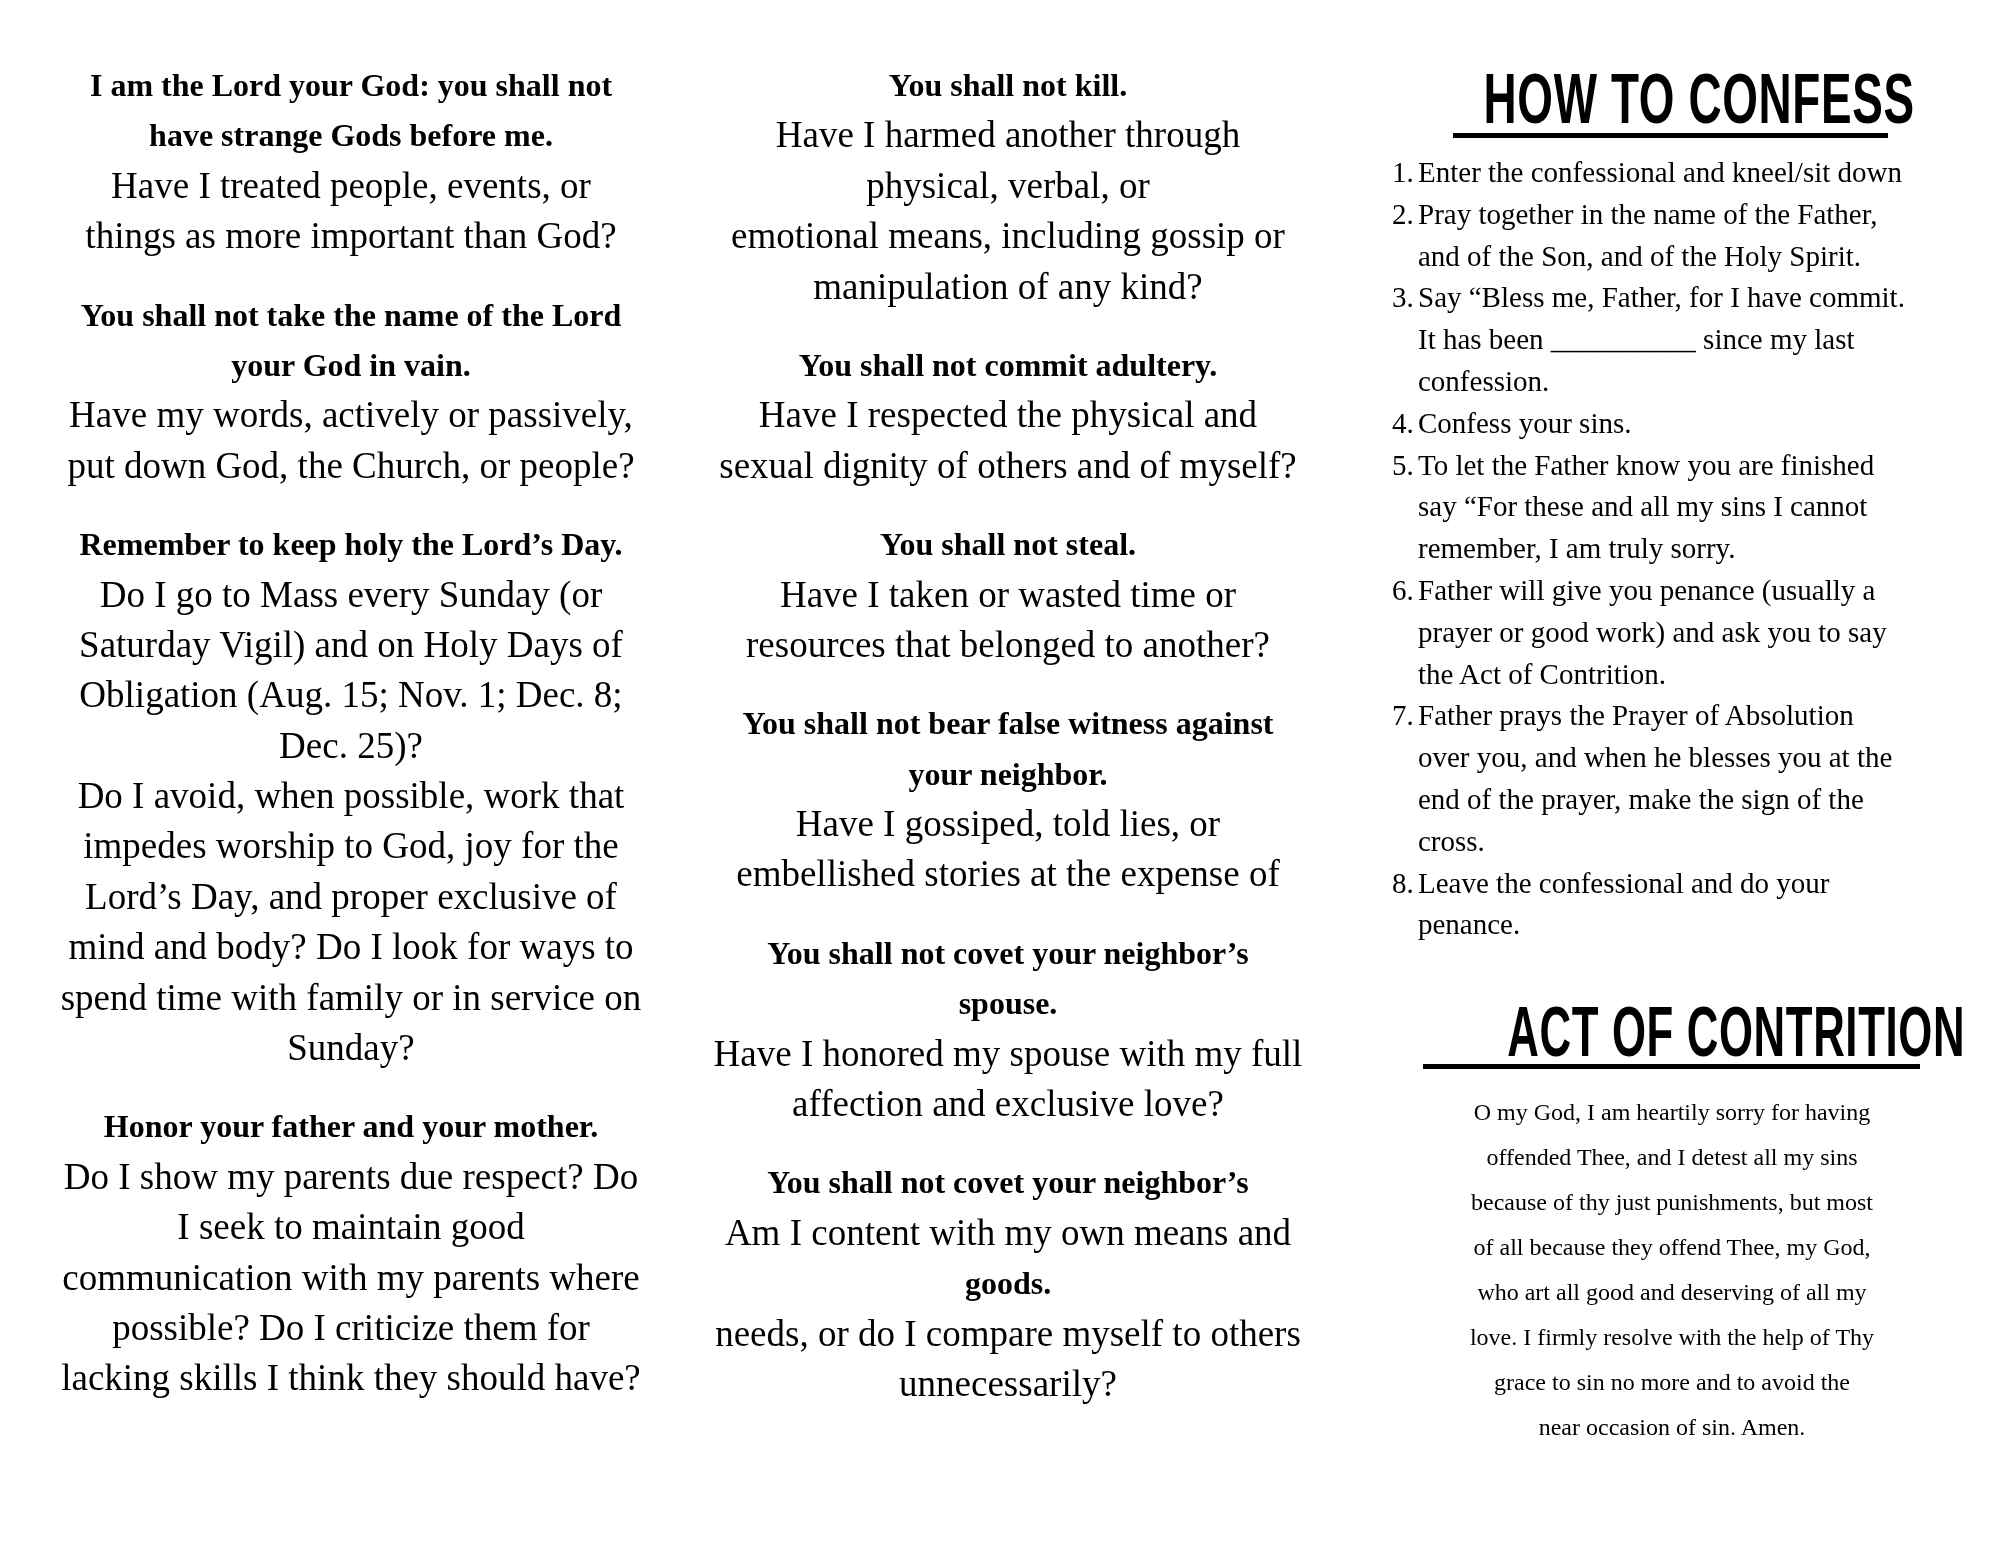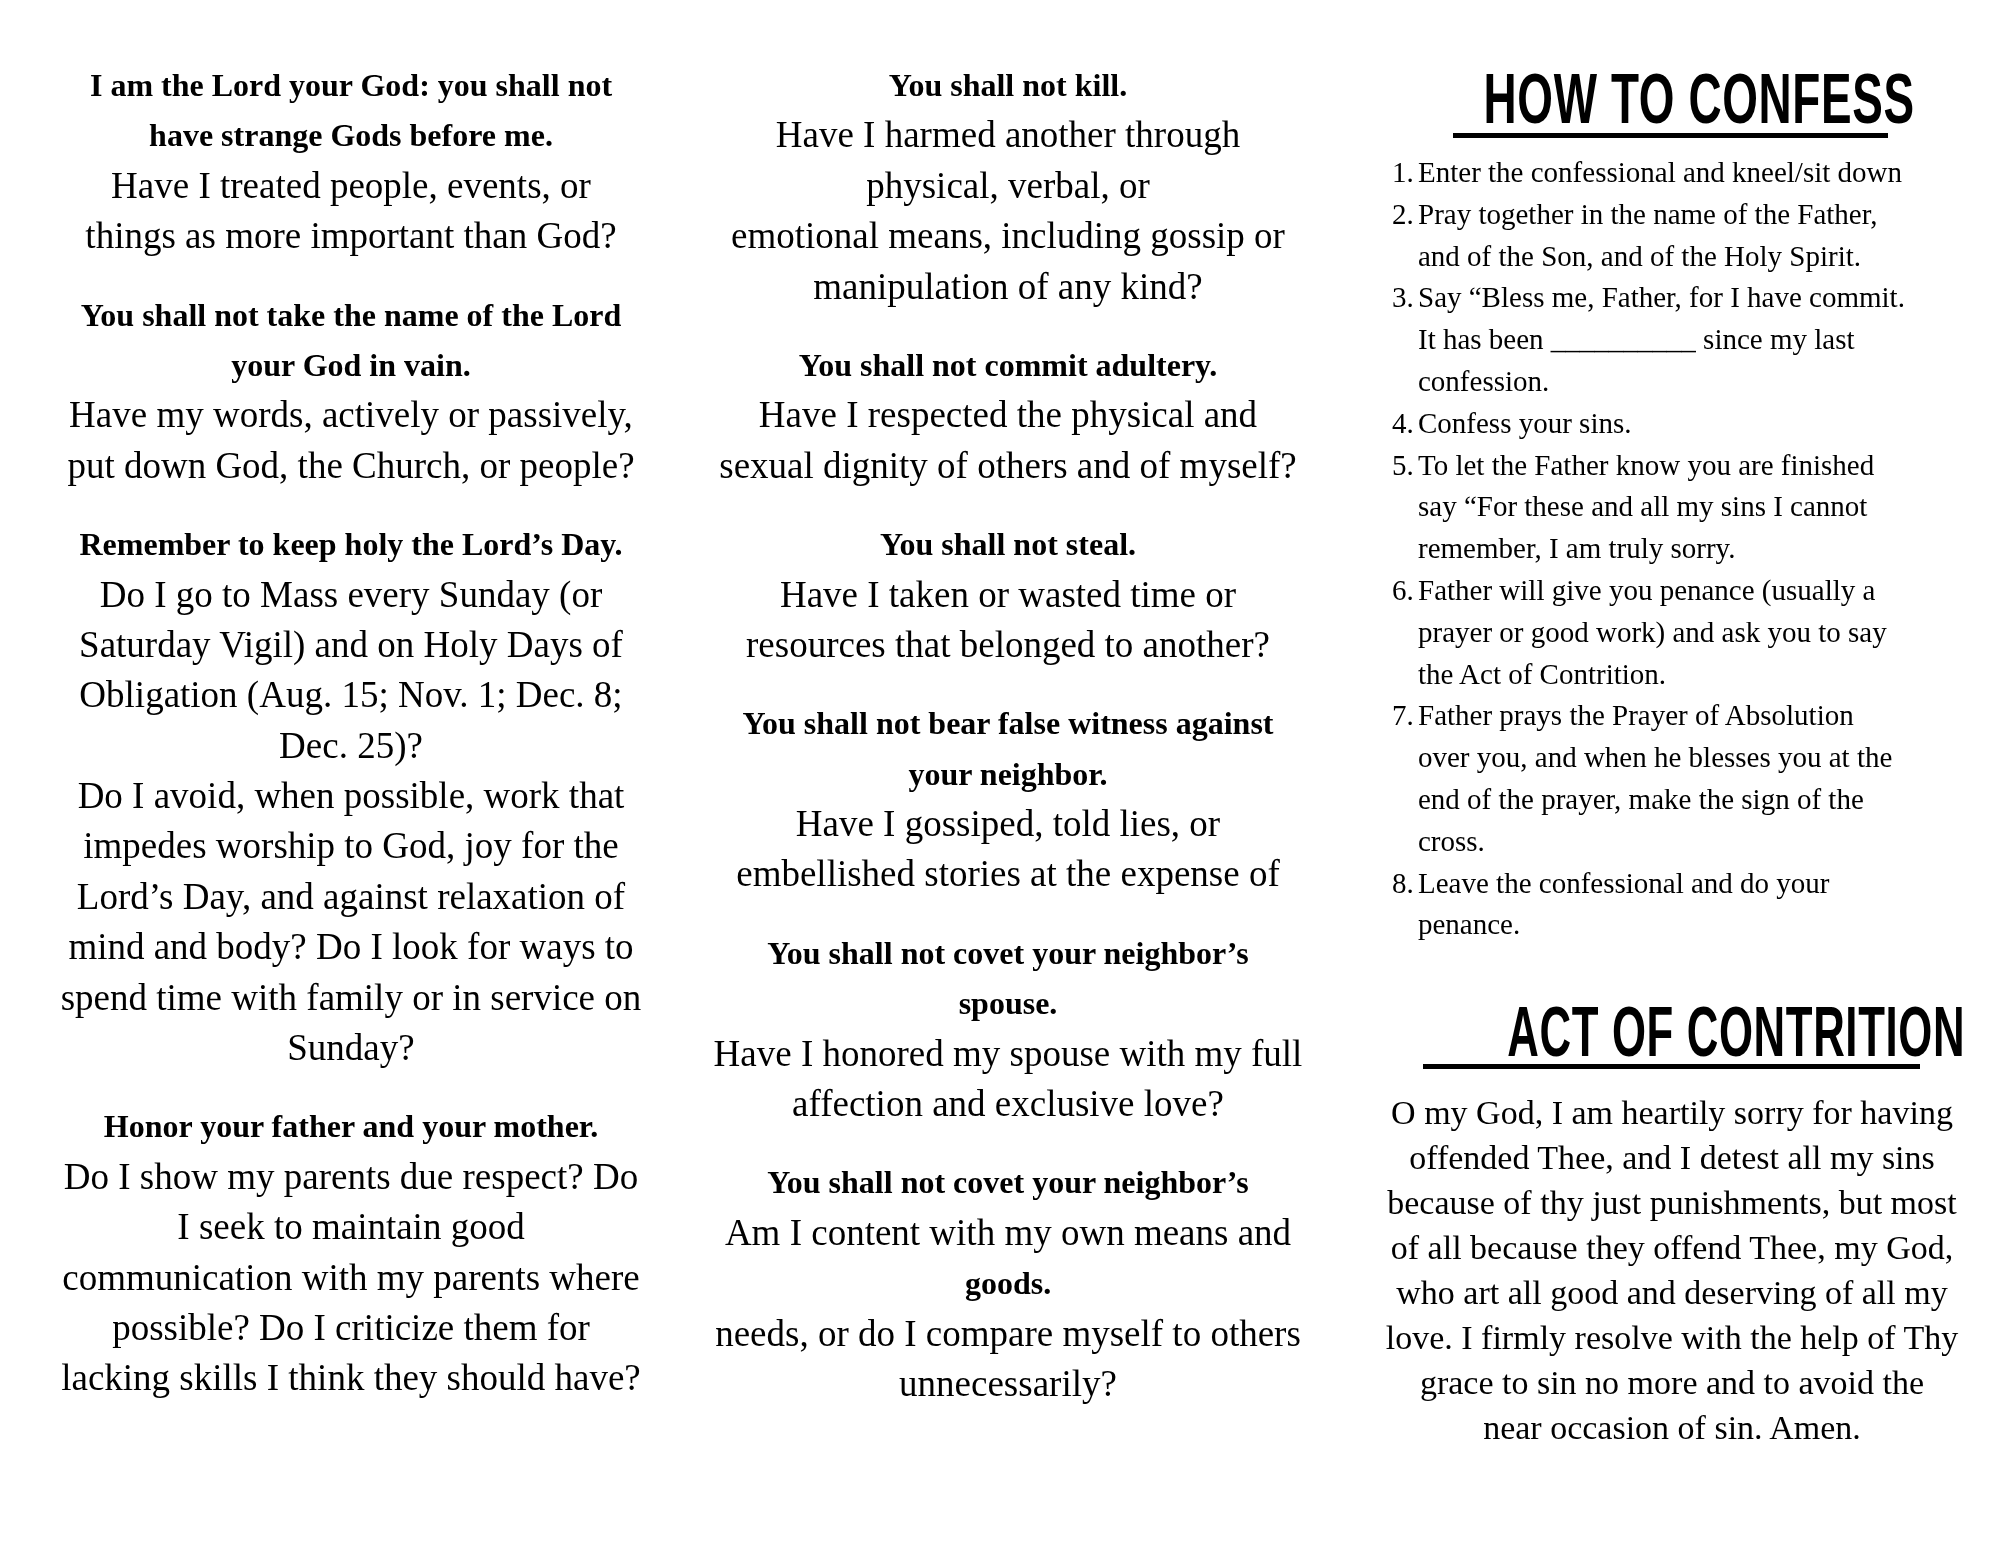--- a/index.html
+++ b/index.html
@@ -93,21 +93,21 @@
     white-space: nowrap;
     height: 41.8px;
     line-height: 41.8px;
   }
   .prayer {
     position: absolute;
     left: 1372px;
     width: 600px;
     top: 1090px;
     text-align: center;
-    font-size: 34px;
+    font-size: 24px;
   }
   .prayer .pline {
     display: block;
     white-space: nowrap;
     height: 45px;
     line-height: 45px;
   }
 </style>
 </head>
 <body>
@@ -126,21 +126,21 @@
     <span class="line body">put down God, the Church, or people?</span>
   </div>
   <div class="block">
     <span class="line head">Remember to keep holy the Lord’s Day.</span>
     <span class="line body">Do I go to Mass every Sunday (or</span>
     <span class="line body">Saturday Vigil) and on Holy Days of</span>
     <span class="line body">Obligation (Aug. 15; Nov. 1; Dec. 8;</span>
     <span class="line body">Dec. 25)?</span>
     <span class="line body">Do I avoid, when possible, work that</span>
     <span class="line body">impedes worship to God, joy for the</span>
-    <span class="line body">Lord’s Day, and against relaxation of</span>
+    <span class="line body">Lord’s Day, and proper exclusive of</span>
     <span class="line body">mind and body? Do I look for ways to</span>
     <span class="line body">spend time with family or in service on</span>
     <span class="line body">Sunday?</span>
   </div>
   <div class="block">
     <span class="line head">Honor your father and your mother.</span>
     <span class="line body">Do I show my parents due respect? Do</span>
     <span class="line body">I seek to maintain good</span>
     <span class="line body">communication with my parents where</span>
     <span class="line body">possible? Do I criticize them for</span>

